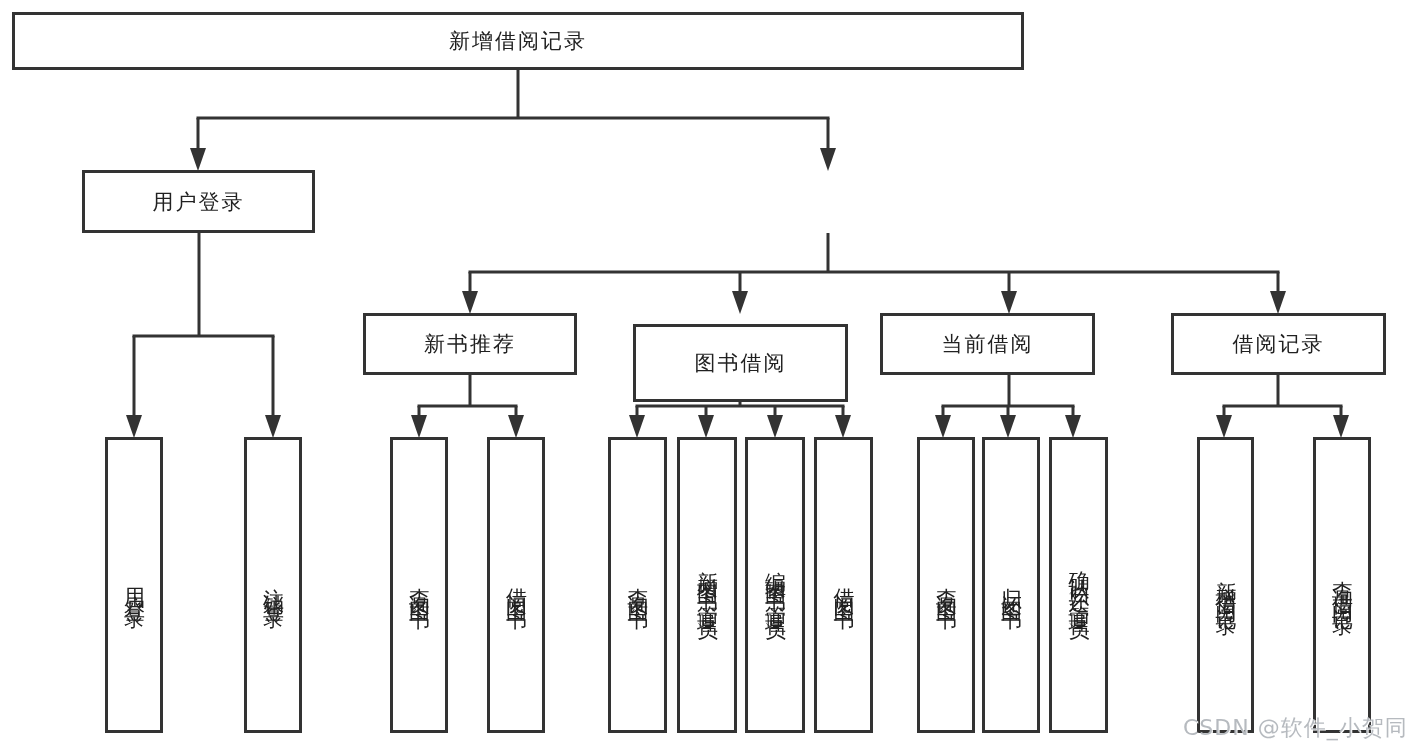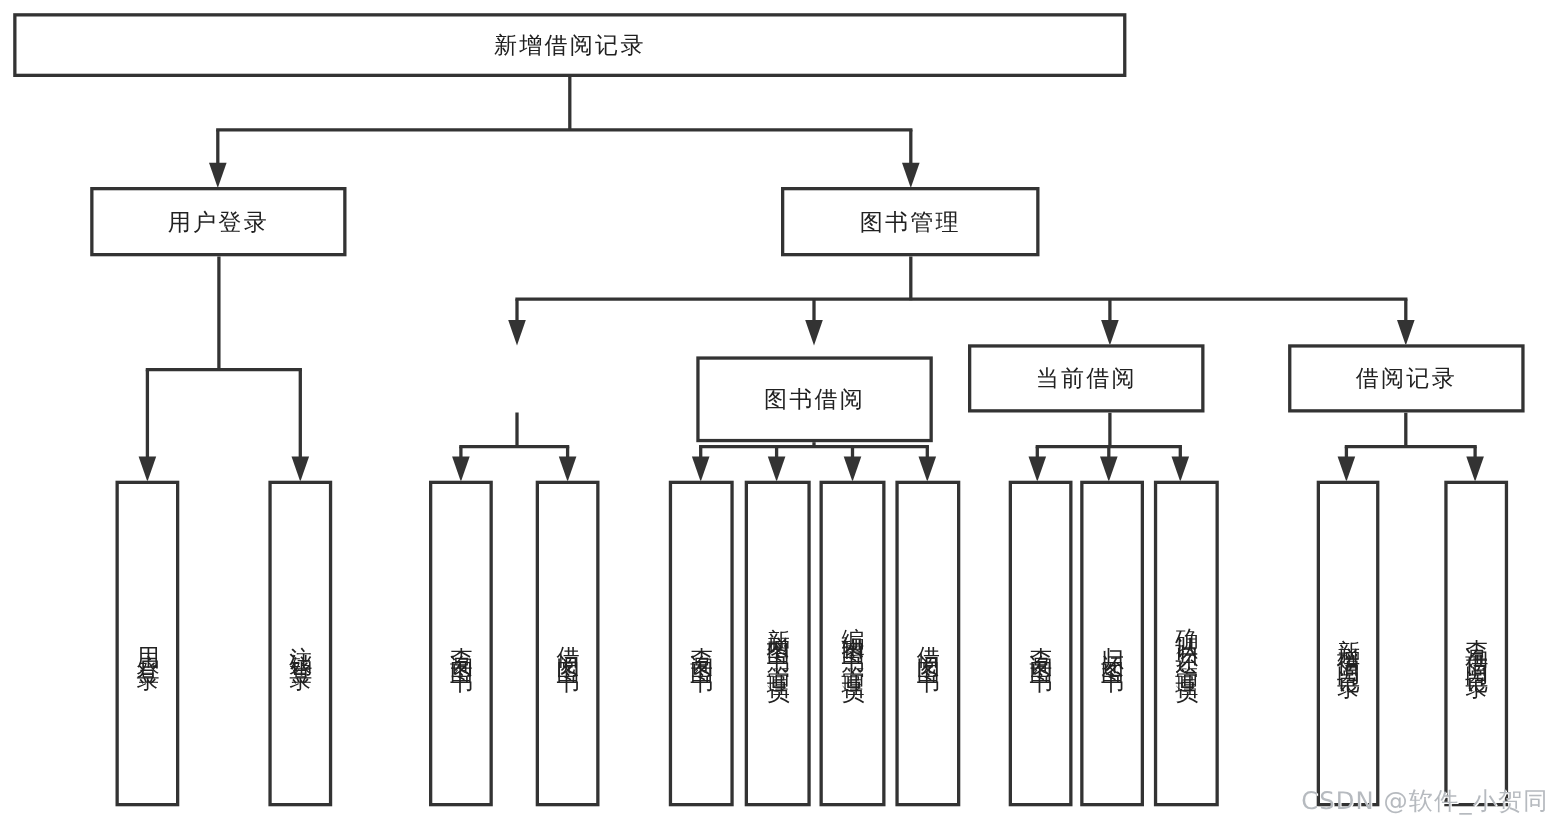--- a/index.html
+++ b/index.html
@@ -114,24 +114,24 @@
     </g>
   </svg>
 
   <div class="node" style="left:12px;top:12px;width:1012px;height:58px;">
     <span class="label">新增借阅记录</span>
   </div>
 
   <div class="node" style="left:82px;top:170px;width:233px;height:63px;">
     <span class="label">用户登录</span>
   </div>
-  <div class="node" style="left:710px;top:170px;width:235px;height:63px;">
-    <span class="label">图书管理</span>
+
+  <div class="node" style="left:363px;top:313px;width:214px;height:62px;">
+    <span class="label">新书推荐</span>
   </div>
-
   <div class="node" style="left:633px;top:313px;width:215px;height:78px;margin-top:11px;">
     <span class="label">图书借阅</span>
   </div>
   <div class="node" style="left:880px;top:313px;width:215px;height:62px;">
     <span class="label">当前借阅</span>
   </div>
   <div class="node" style="left:1171px;top:313px;width:215px;height:62px;text-align:right;">
     <span class="label">借阅记录</span>
   </div>
 

